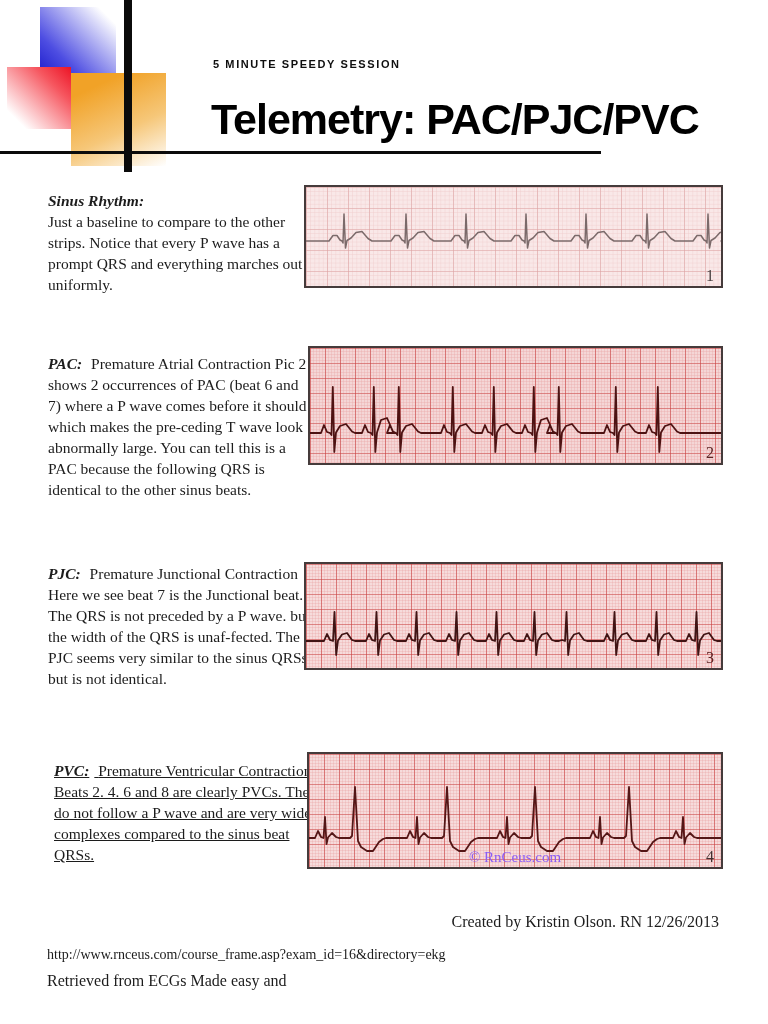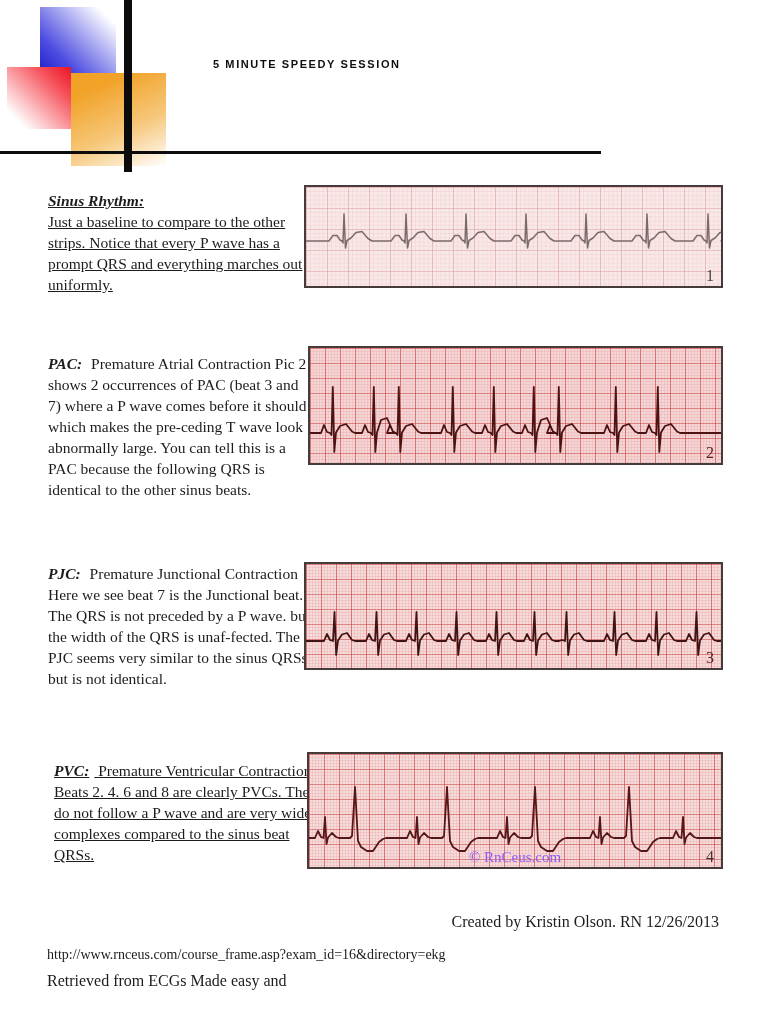--- a/index.html
+++ b/index.html
@@ -48,22 +48,23 @@
 
   <div>
     <div class="sq sq-blue"></div>
     <div class="sq sq-red"></div>
     <div class="sq sq-yellow"></div>
     <div class="vbar"></div>
     <div class="hrule"></div>
   </div>
 
   <div class="kicker">5 MINUTE SPEEDY SESSION</div>
+  <div class="title">Telemetry: PAC/PJC/PVC</div>
 
-  <div class="sec-text" style="left:48px;top:190px;width:262px;text-decoration:underline;">
+  <div class="sec-text" style="left:48px;top:190px;width:262px;">
     <span class="lead block">Sinus Rhythm:</span>
     <span>Just a baseline to compare to the other strips. Notice that every P wave has a prompt QRS and everything marches out uniformly.</span>
   </div>
   <figure class="strip" style="left:304px;top:185px;width:419px;height:103px;">
     <svg viewBox="0 0 415 99" preserveAspectRatio="none">
       <defs>
         <pattern id="g1f" width="4.2" height="4.2" patternUnits="userSpaceOnUse">
           <path d="M4.2 0H0V4.2" fill="none" stroke="#eec8c8" stroke-width="0.7"></path>
         </pattern>
         <pattern id="g1M" width="21" height="21" patternUnits="userSpaceOnUse">
@@ -73,21 +74,21 @@
       <rect width="415" height="99" fill="#f9e8e8"></rect>
       <rect width="415" height="99" fill="url(#g1f)"></rect>
       <rect width="415" height="99" fill="url(#g1M)"></rect>
       <path id="tr1" fill="none" stroke="#7b6a6a" stroke-width="1.5" stroke-linejoin="round" stroke-linecap="round" d="M 0 54 L 23 54 L 27 48.5 L 31 48.5 L 34 53 L 36 54 L 37 56 L 38 27 L 39.5 61 L 41 53.5 L 45 51 L 50 45.5 L 56 44.5 L 62 51.5 L 66 54 L 85 54 L 89 48.5 L 93 48.5 L 96 53 L 98 54 L 99 56 L 100 27 L 101.5 61 L 103 53.5 L 107 51 L 112 45.5 L 118 44.5 L 124 51.5 L 128 54 L 145 54 L 149 48.5 L 153 48.5 L 156 53 L 158 54 L 159 56 L 160 27 L 161.5 61 L 163 53.5 L 167 51 L 172 45.5 L 178 44.5 L 184 51.5 L 188 54 L 205 54 L 209 48.5 L 213 48.5 L 216 53 L 218 54 L 219 56 L 220 27 L 221.5 61 L 223 53.5 L 227 51 L 232 45.5 L 238 44.5 L 244 51.5 L 248 54 L 265 54 L 269 48.5 L 273 48.5 L 276 53 L 278 54 L 279 56 L 280 27 L 281.5 61 L 283 53.5 L 287 51 L 292 45.5 L 298 44.5 L 304 51.5 L 308 54 L 326 54 L 330 48.5 L 334 48.5 L 337 53 L 339 54 L 340 56 L 341 27 L 342.5 61 L 344 53.5 L 348 51 L 353 45.5 L 359 44.5 L 365 51.5 L 369 54 L 387 54 L 391 48.5 L 395 48.5 L 398 53 L 400 54 L 401 56 L 402 27 L 403.5 61 L 405 53.5 L 409 51 L 414 45.5 L 420 44.5 L 426 51.5 L 430 54 L 415 54"></path>
     </svg>
     <figcaption class="strip-num" style="color:#4c4444;">1</figcaption>
   </figure>
 
   <div class="sec-text" style="left:48px;top:353px;width:262px;">
     <span class="lead">PAC:</span>
-    <span>Premature Atrial Contraction Pic 2 shows 2 occurrences of PAC (beat 3 and 7) where a P wave comes before it should which makes the pre-ceding T wave look abnormally large. You can tell this is a PAC because the following QRS is identical to the other sinus beats.</span>
+    <span>Premature Atrial Contraction Pic 2 shows 2 occurrences of PAC (beat 6 and 7) where a P wave comes before it should which makes the pre-ceding T wave look abnormally large. You can tell this is a PAC because the following QRS is identical to the other sinus beats.</span>
   </div>
   <figure class="strip" style="left:308px;top:346px;width:415px;height:119px;">
     <svg viewBox="0 0 411 115" preserveAspectRatio="none">
       <defs>
         <pattern id="g2f" width="3" height="3" patternUnits="userSpaceOnUse">
           <path d="M3 0H0V3" fill="none" stroke="#e79c9c" stroke-width="0.6"></path>
         </pattern>
         <pattern id="g2M" width="15" height="15" patternUnits="userSpaceOnUse">
           <path d="M15 0H0V15" fill="none" stroke="#c84040" stroke-width="1.2"></path>
         </pattern>

